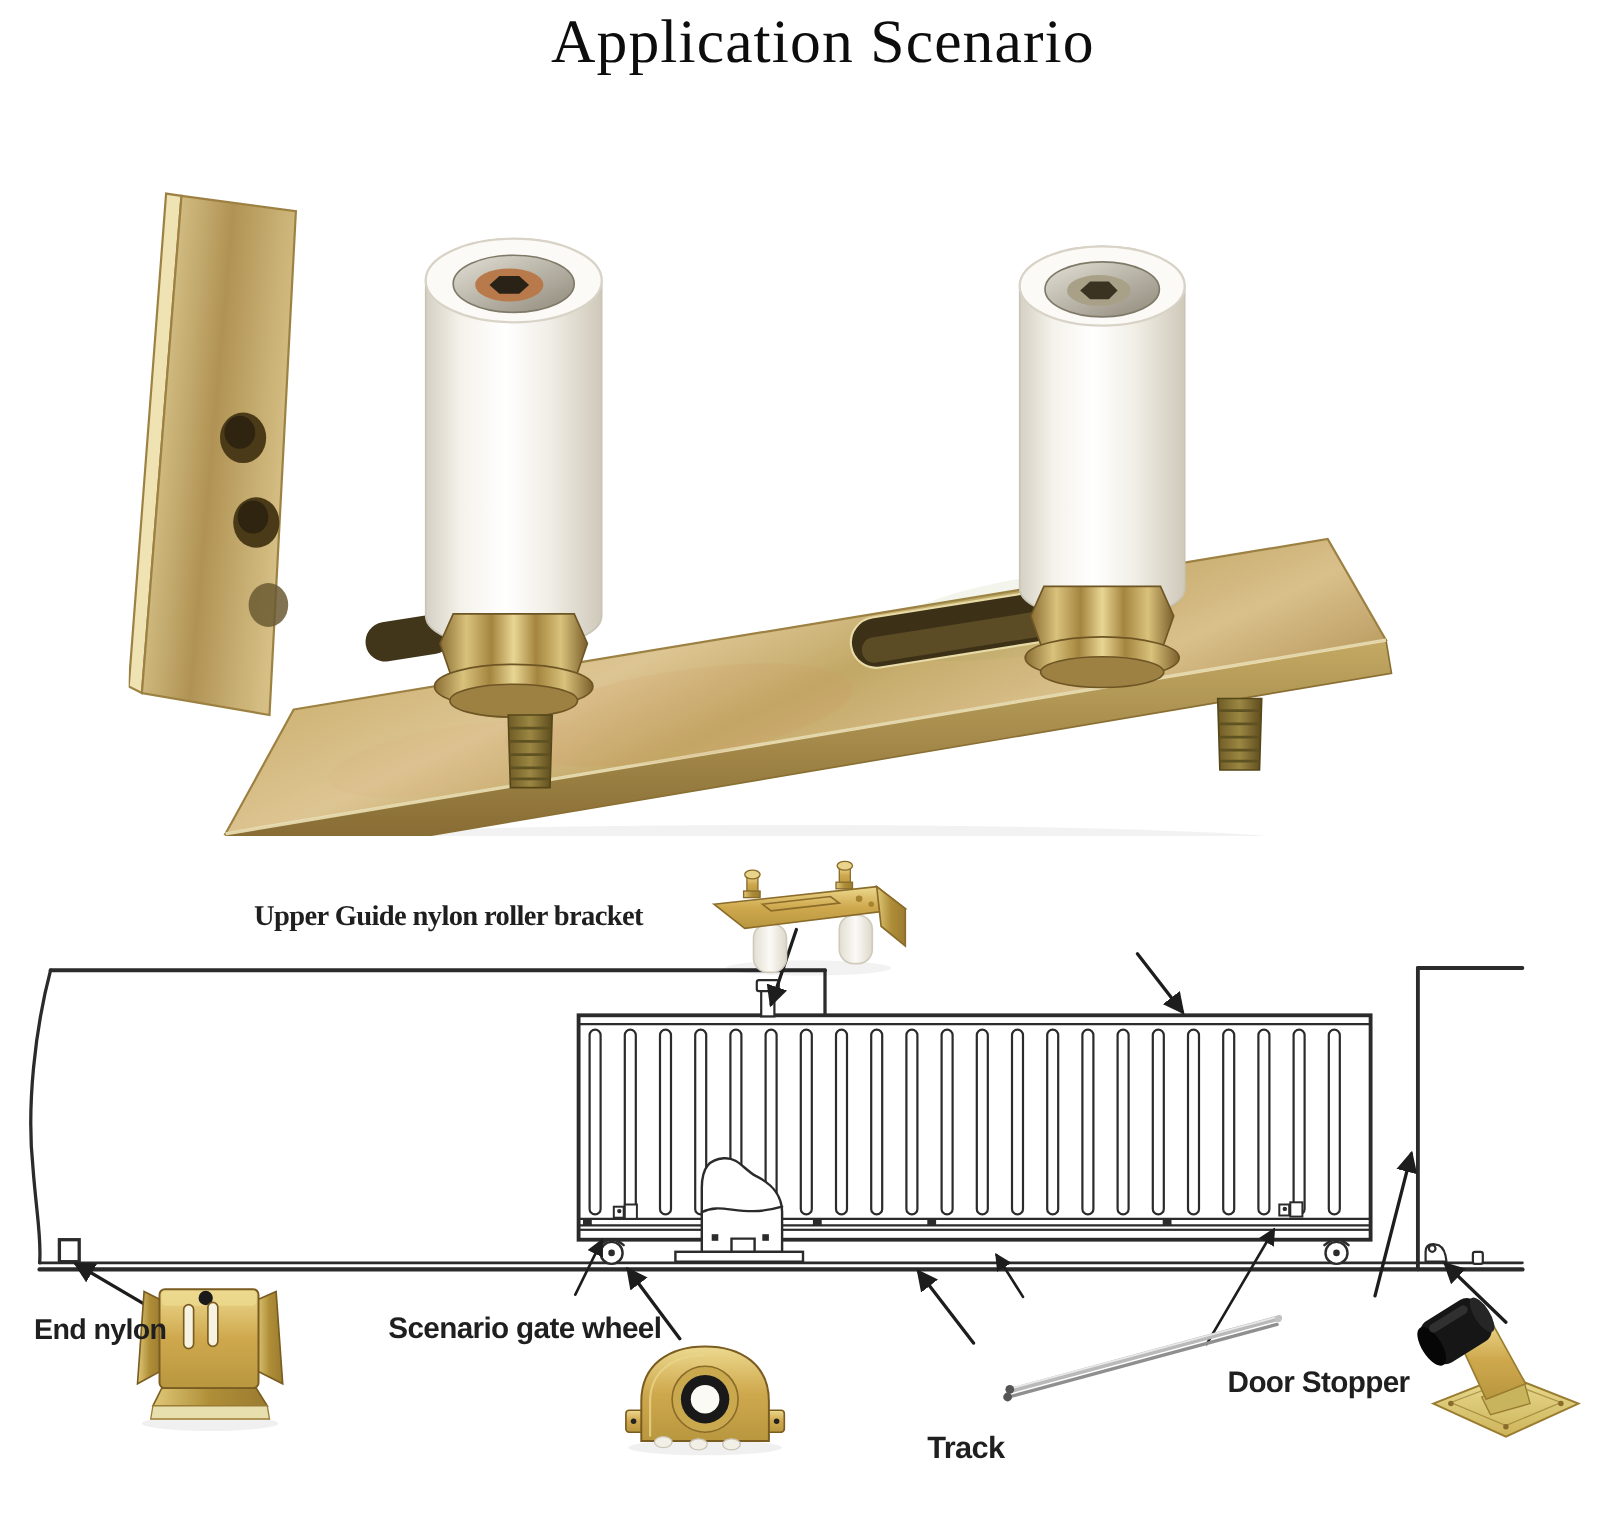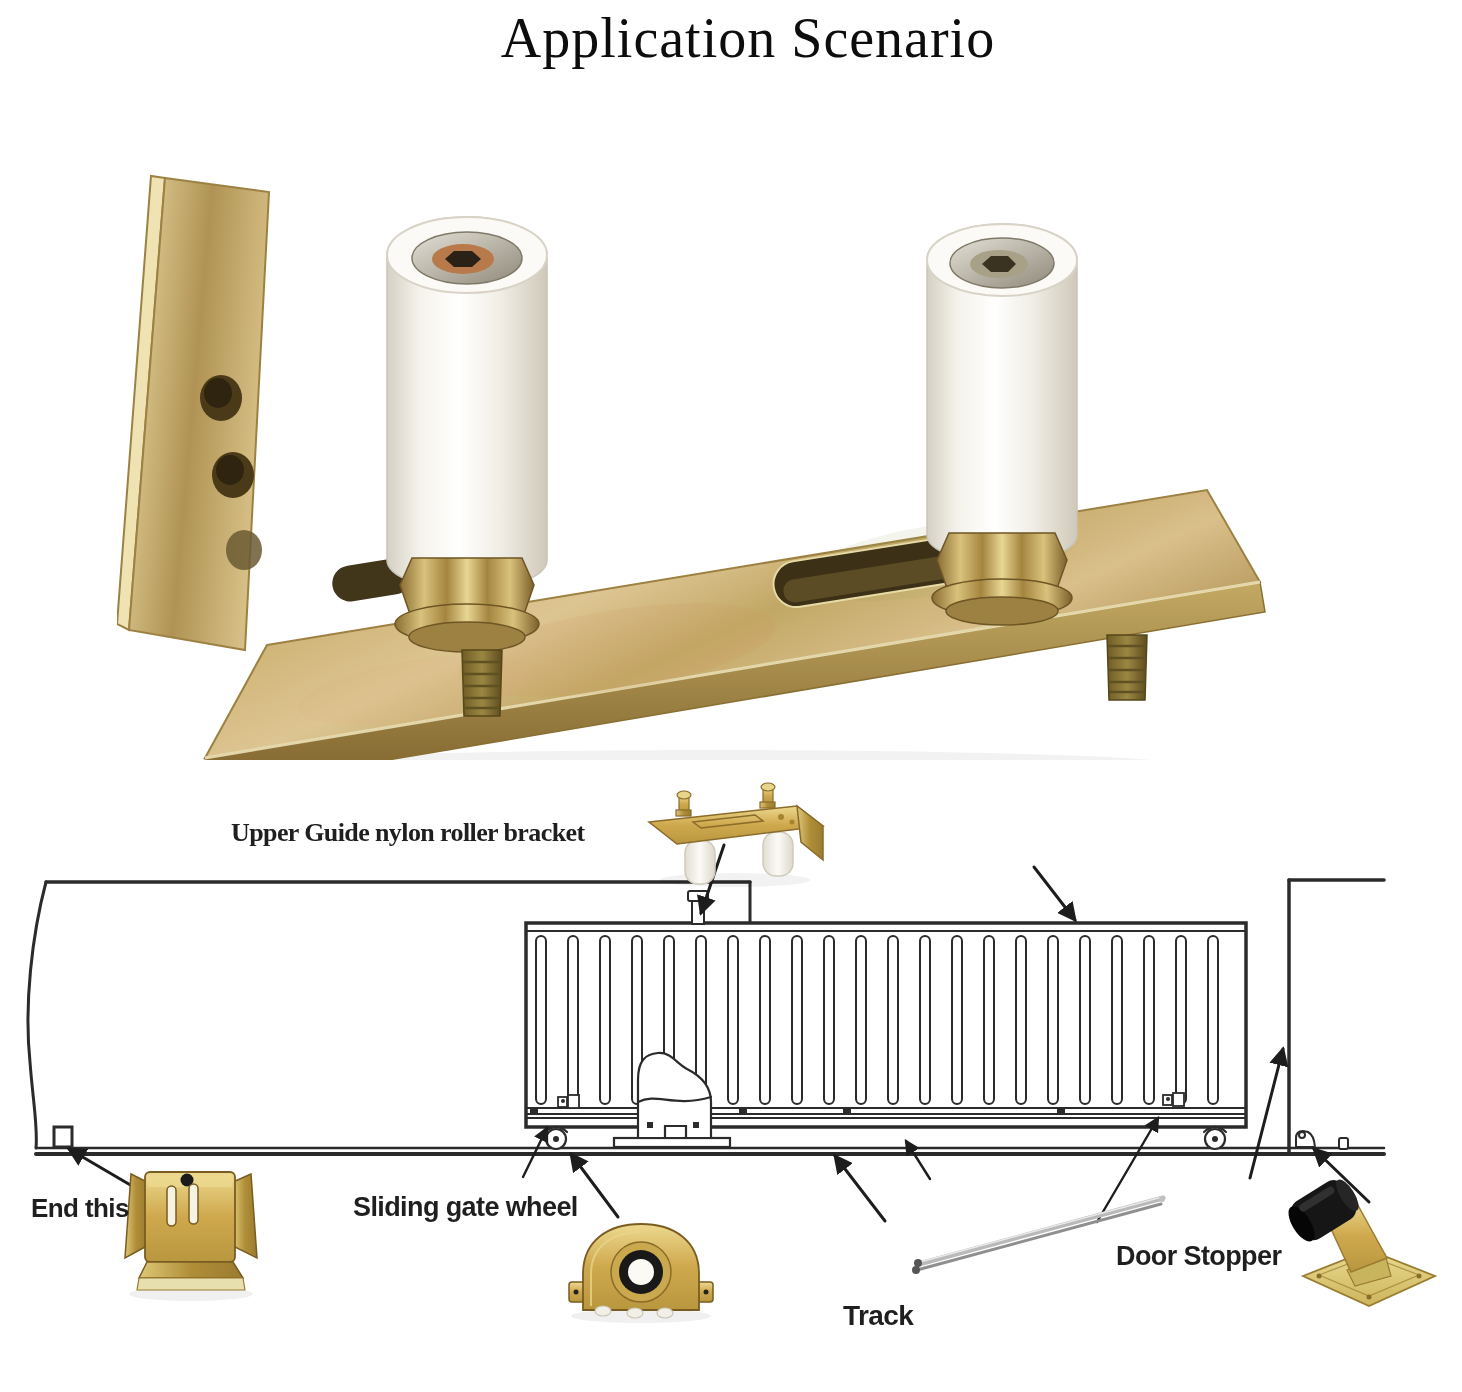--- a/index.html
+++ b/index.html
@@ -344,19 +344,19 @@
       <g transform="rotate(-32 38 30)">
         <rect x="4" y="8" width="60" height="44" rx="12" fill="#161616"></rect>
         <ellipse cx="8" cy="30" rx="9" ry="20" fill="#060606"></ellipse>
         <ellipse cx="62" cy="30" rx="7" ry="18" fill="#262626"></ellipse>
         <rect x="14" y="13" width="40" height="8" rx="4" fill="#3a3a3a" opacity="0.75"></rect>
       </g>
     </g>
   </svg>
 
   <div class="dlabel" style="left:214px;top:820px;font-family:Liberation Serif, serif;">Upper Guide nylon roller bracket</div>
-  <div class="dlabel" style="left:14px;top:1195px;">End this</div>
-  <div class="dlabel" style="left:336px;top:1194px;font-size:27px;">Sliding gate wheel</div>
+  <div class="dlabel" style="left:14px;top:1195px;">End nylon</div>
+  <div class="dlabel" style="left:336px;top:1194px;font-size:27px;">Scenario gate wheel</div>
   <div class="dlabel" style="left:826px;top:1302px;font-size:28px;">Track</div>
   <div class="dlabel" style="left:1099px;top:1243px;font-size:27px;">Door Stopper</div>
 
 
 </div>
 
 </body></html>

